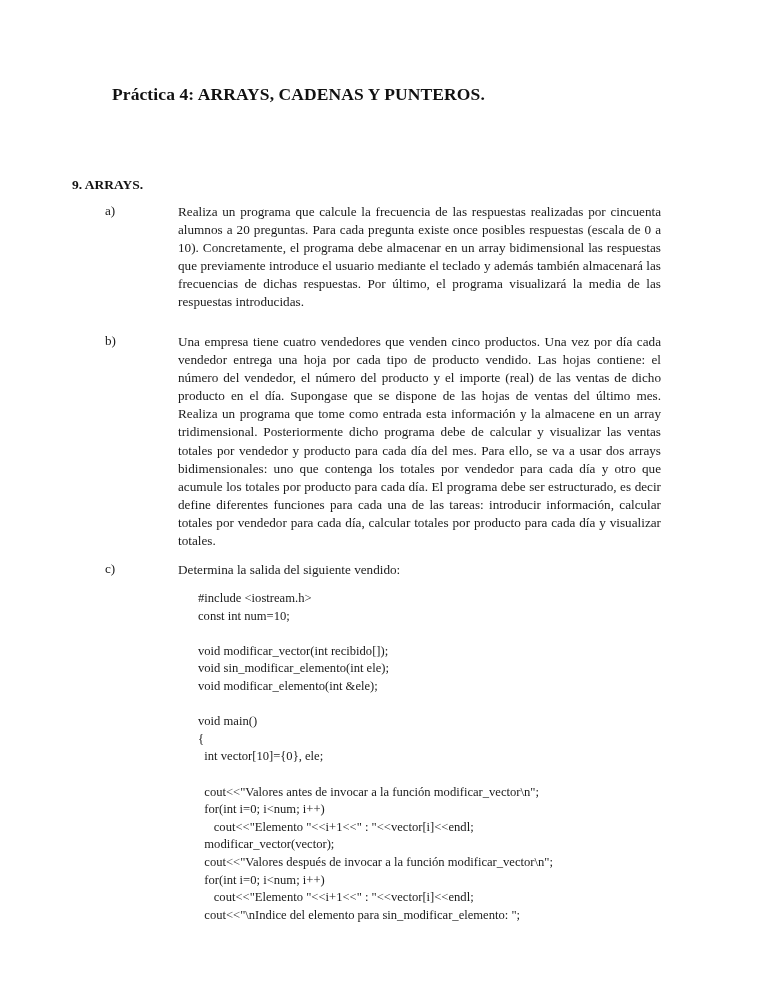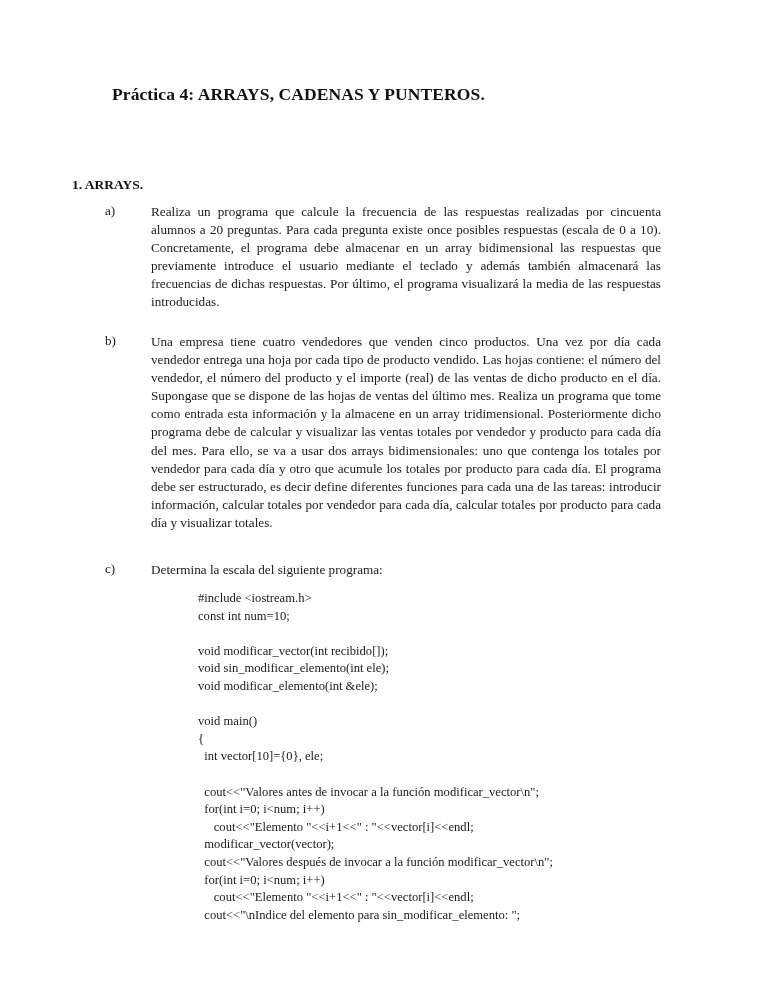--- a/index.html
+++ b/index.html
@@ -44,21 +44,21 @@
   }
   .item .marker {
     position: absolute;
     left: 0;
     top: 0;
     width: 62px;
     font-size: 13.2px;
     color: #1a1a1a;
   }
   .item .body {
-    margin-left: 46px;
+    margin-left: 73px;
     font-size: 13.2px;
     line-height: 18.1px;
     text-align: justify;
     text-justify: inter-word;
     color: #1a1a1a;
     hyphens: none;
   }
 
   #item-a { top: 203px; }
   #item-b { top: 333px; }
@@ -78,32 +78,32 @@
   .code-line { white-space: pre; }
   .code-line.blank { height: 17.6px; }
 </style>
 </head>
 <body>
 
 <div class="page">
 
   <div class="doc-title">Práctica 4: ARRAYS, CADENAS Y PUNTEROS.</div>
 
-  <div class="section-heading">1. ARRAYS.</div>
+  <div class="section-heading">9. ARRAYS.</div>
 
   <div class="item" id="item-a">
     <span class="marker">a)</span>
     <div class="body">Realiza un programa que calcule la frecuencia de las respuestas realizadas por cincuenta alumnos a 20 preguntas. Para cada pregunta existe once posibles respuestas (escala de 0 a 10). Concretamente, el programa debe almacenar en un array bidimensional las respuestas que previamente introduce el usuario mediante el teclado y además también almacenará las frecuencias de dichas respuestas. Por último, el programa visualizará la media de las respuestas introducidas.</div>
   </div>
 
   <div class="item" id="item-b">
     <span class="marker">b)</span>
     <div class="body">Una empresa tiene cuatro vendedores que venden cinco productos. Una vez por día cada vendedor entrega una hoja por cada tipo de producto vendido. Las hojas contiene: el número del vendedor, el número del producto y el importe (real) de las ventas de dicho producto en el día. Supongase que se dispone de las hojas de ventas del último mes. Realiza un programa que tome como entrada esta información y la almacene en un array tridimensional. Posteriormente dicho programa debe de calcular y visualizar las ventas totales por vendedor y producto para cada día del mes. Para ello, se va a usar dos arrays bidimensionales: uno que contenga los totales por vendedor para cada día y otro que acumule los totales por producto para cada día. El programa debe ser estructurado, es decir define diferentes funciones para cada una de las tareas: introducir información, calcular totales por vendedor para cada día, calcular totales por producto para cada día y visualizar totales.</div>
   </div>
 
   <div class="item" id="item-c">
     <span class="marker">c)</span>
-    <div class="body">Determina la escala del siguiente programa:</div>
+    <div class="body">Determina la salida del siguiente vendido:</div>
   </div>
 
   <div class="code-block" id="code-listing"><div class="code-line">#include &lt;iostream.h&gt;</div><div class="code-line">const int num=10;</div><div class="code-line blank"></div><div class="code-line">void modificar_vector(int recibido[]);</div><div class="code-line">void sin_modificar_elemento(int ele);</div><div class="code-line">void modificar_elemento(int &amp;ele);</div><div class="code-line blank"></div><div class="code-line">void main()</div><div class="code-line">{</div><div class="code-line">  int vector[10]={0}, ele;</div><div class="code-line blank"></div><div class="code-line">  cout&lt;&lt;"Valores antes de invocar a la función modificar_vector\n";</div><div class="code-line">  for(int i=0; i&lt;num; i++)</div><div class="code-line">     cout&lt;&lt;"Elemento "&lt;&lt;i+1&lt;&lt;" : "&lt;&lt;vector[i]&lt;&lt;endl;</div><div class="code-line">  modificar_vector(vector);</div><div class="code-line">  cout&lt;&lt;"Valores después de invocar a la función modificar_vector\n";</div><div class="code-line">  for(int i=0; i&lt;num; i++)</div><div class="code-line">     cout&lt;&lt;"Elemento "&lt;&lt;i+1&lt;&lt;" : "&lt;&lt;vector[i]&lt;&lt;endl;</div><div class="code-line">  cout&lt;&lt;"\nIndice del elemento para sin_modificar_elemento: ";</div></div>
 
 </div>
 
 </body></html>

